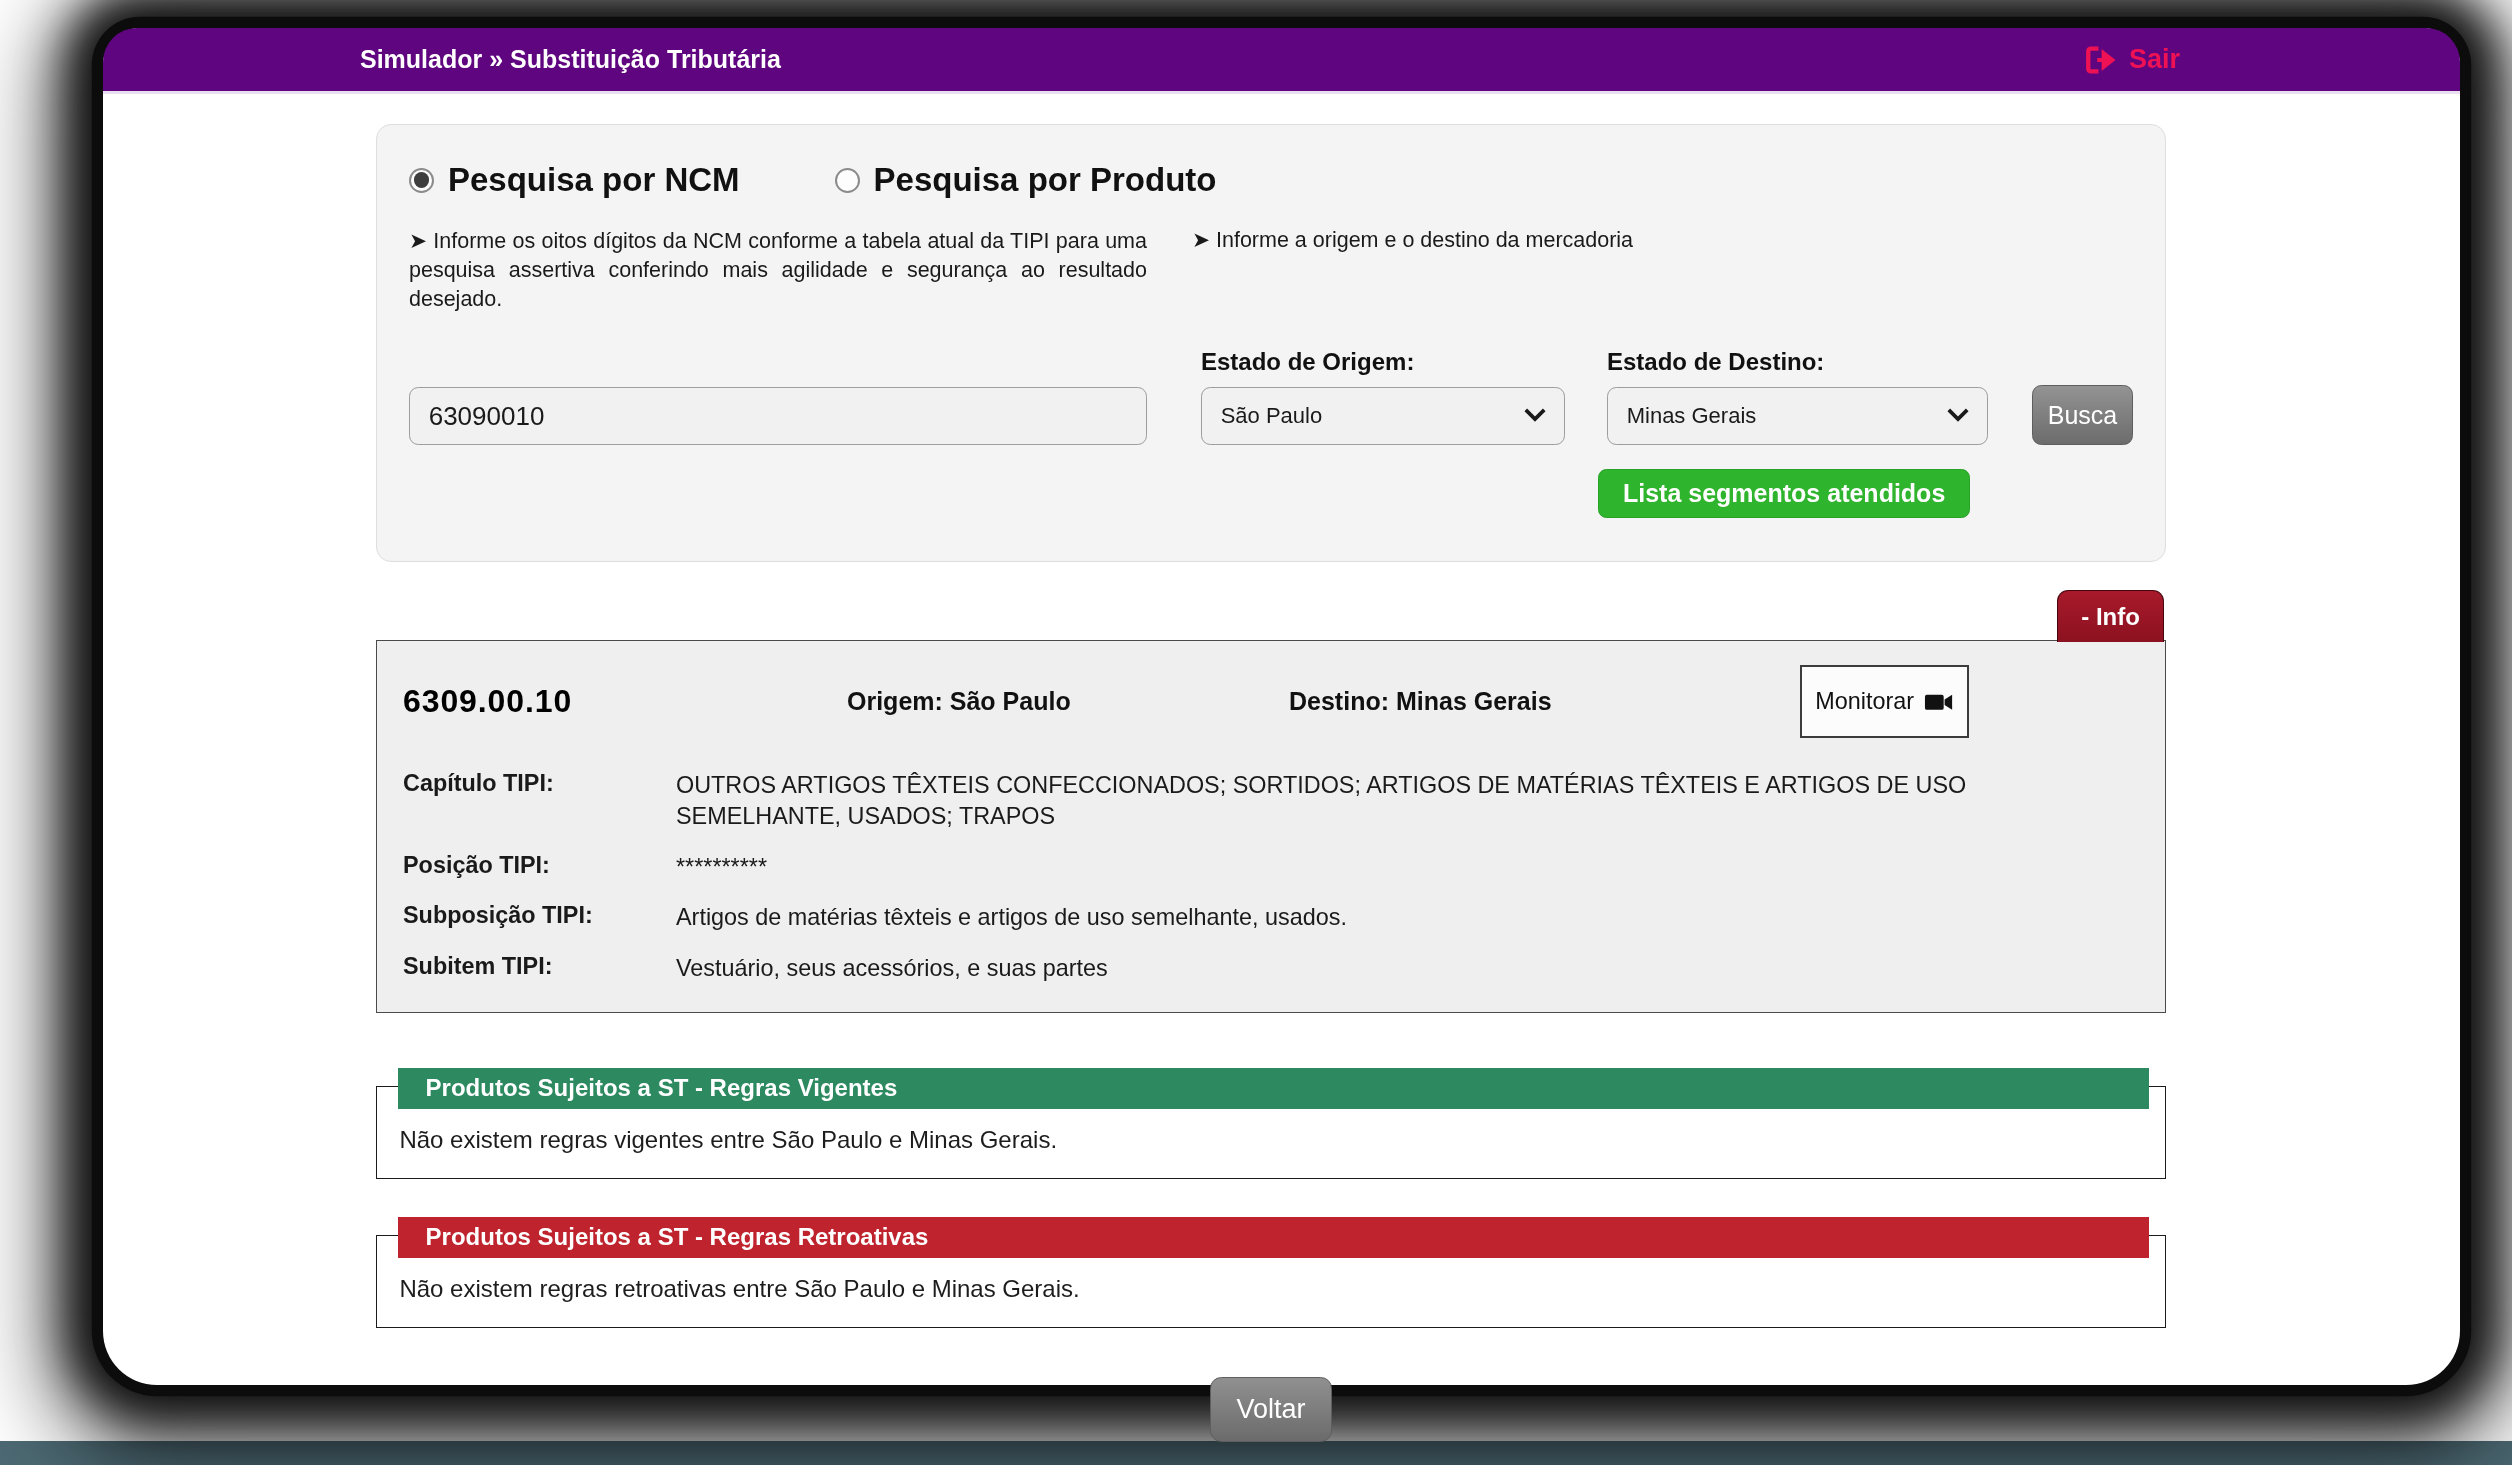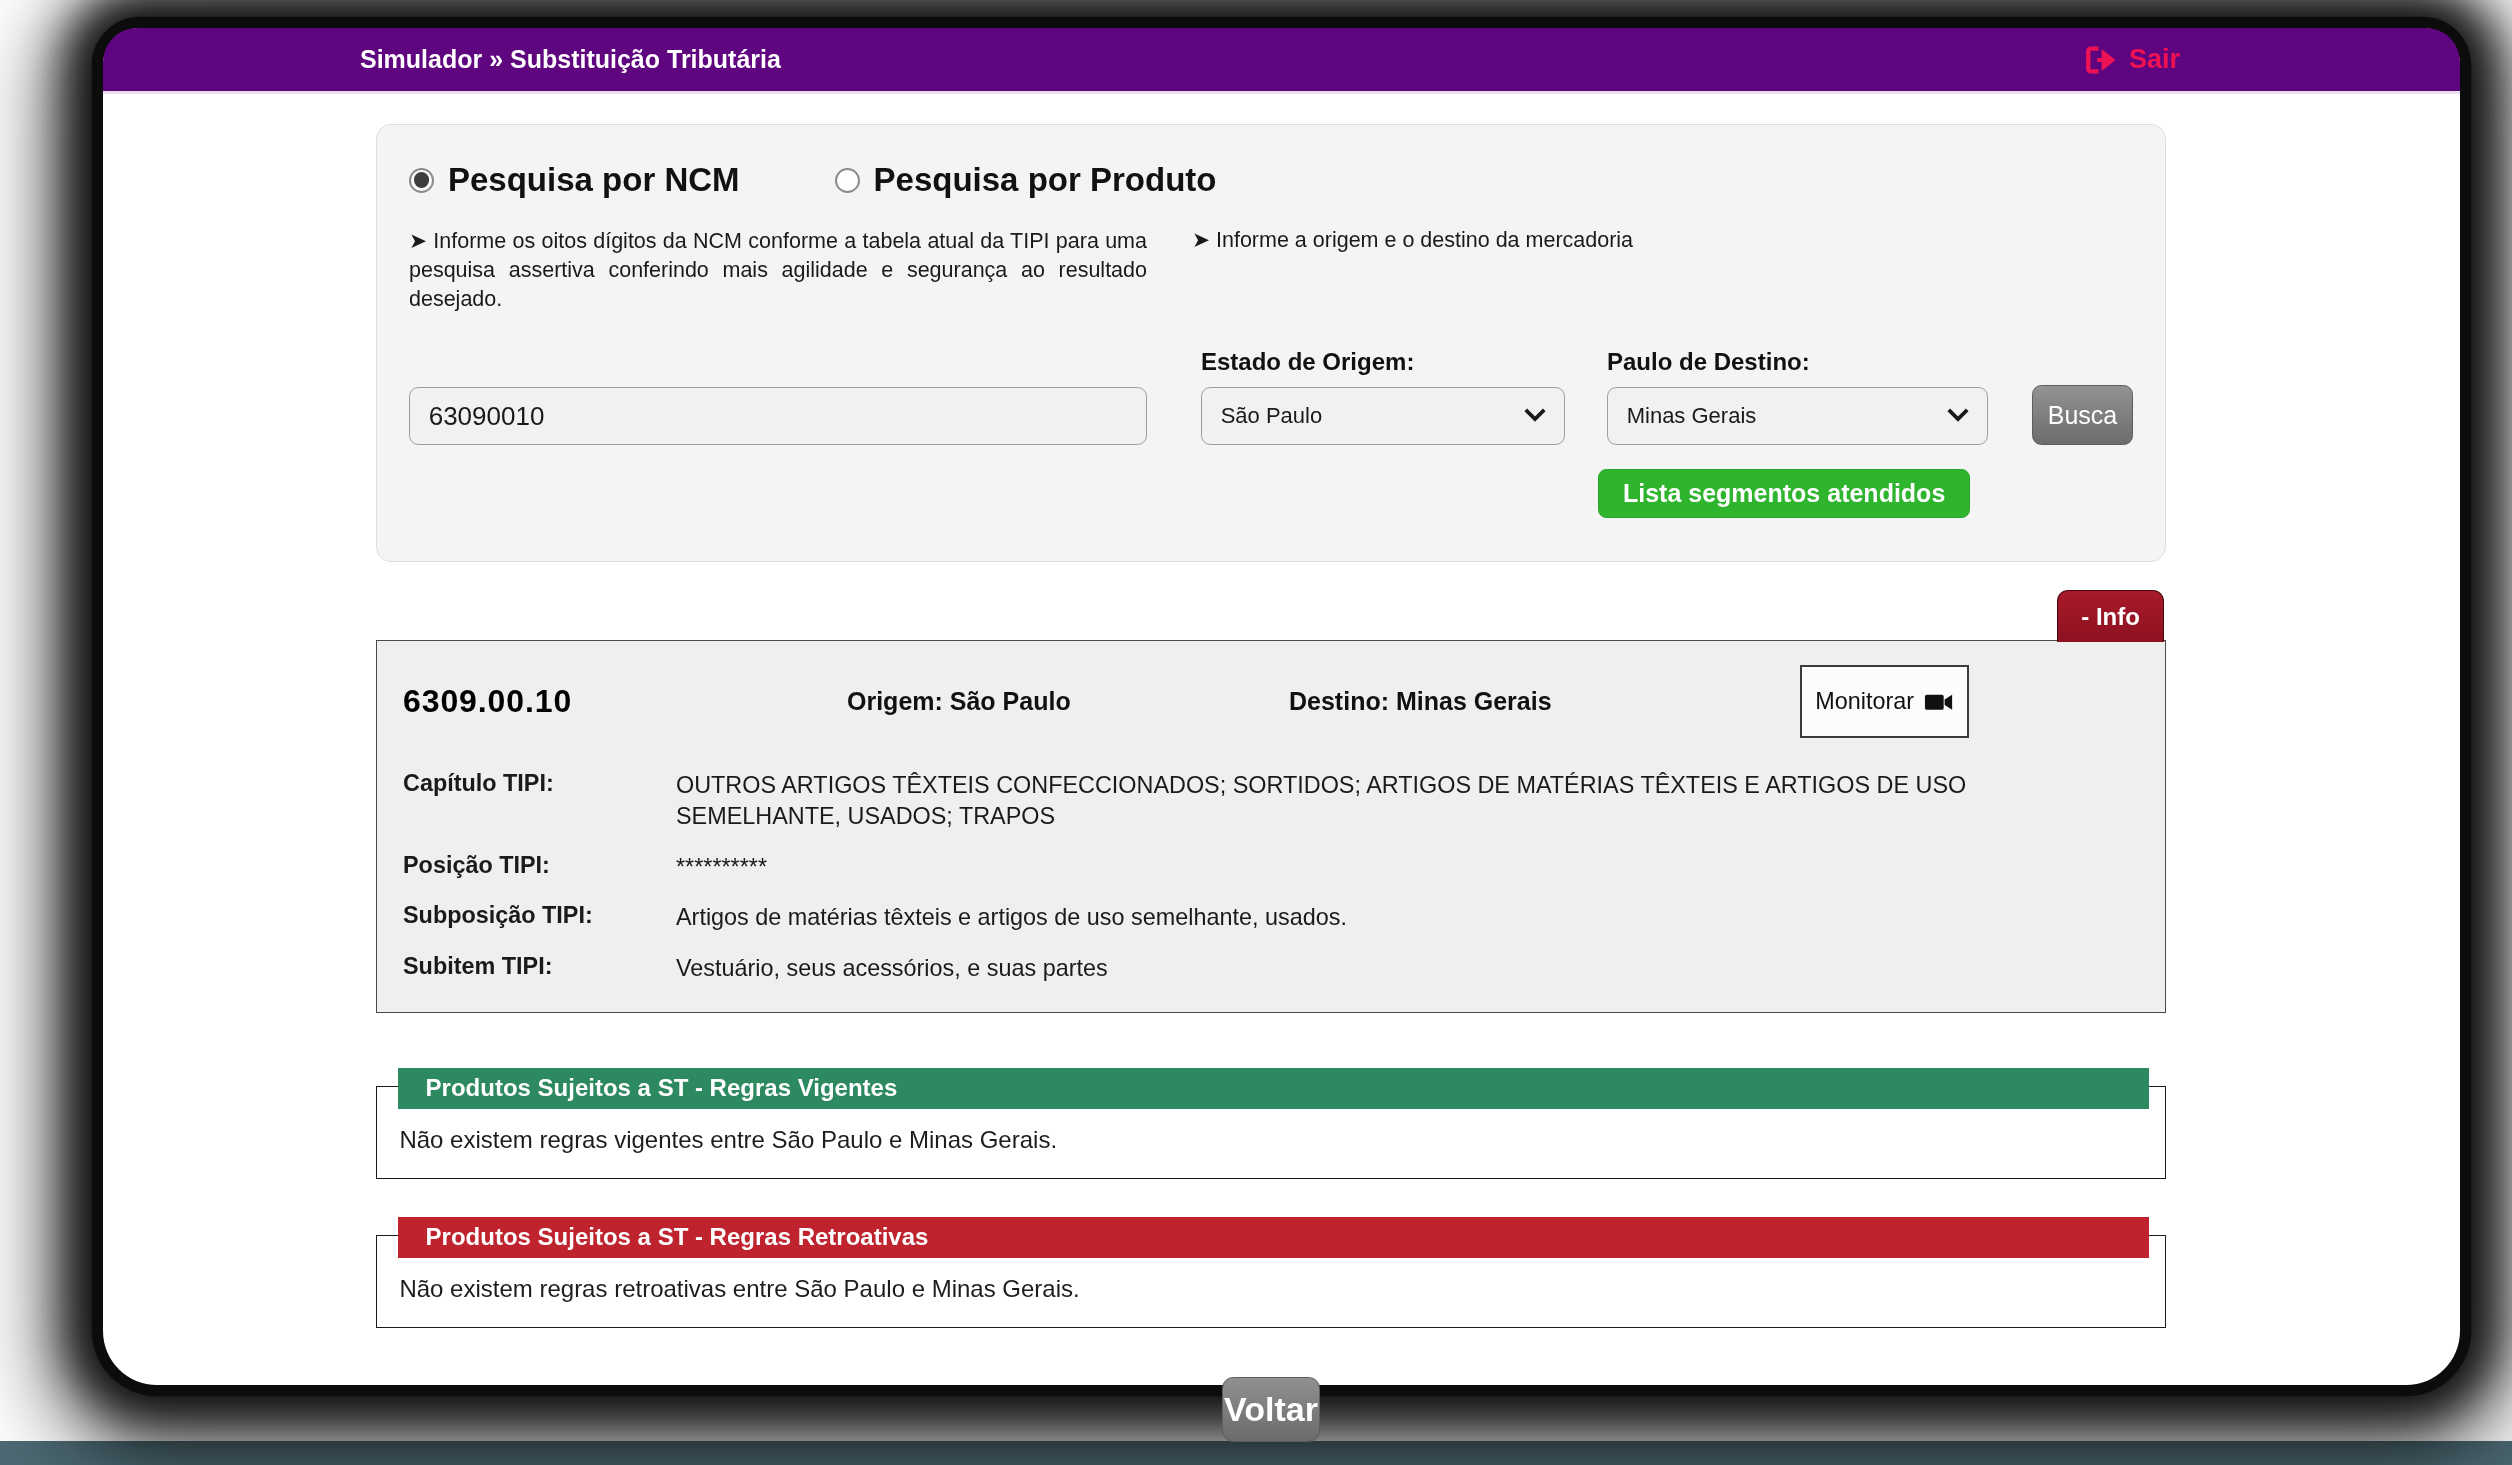--- a/index.html
+++ b/index.html
@@ -133,23 +133,23 @@
     position:absolute; top:-18.7px; left:20.6px; width:calc(100% - 37px); height:41px;
     display:flex; align-items:center; padding-left:28px;
     color:#fff; font-size:24px; font-weight:bold;
   }
   .banner-green { background:#2d8a60; }
   .banner-red { background:#bf232e; }
   .section-message { font-size:24px; color:#1d1d1d; }
 
   .footer-row { display:flex; justify-content:center; margin-top:49px; }
   .voltar-btn {
-    width:98px; height:65px; border-radius:11.2px;
+    width:122px; height:65px; border-radius:11.2px;
     background:linear-gradient(#909090,#6b6b6b); border:0.9px solid #5e5e5e;
-    color:#fff; font-size:34px; font-weight:bold;
+    color:#fff; font-size:27px; font-weight:normal;
     display:flex; align-items:center; justify-content:center; cursor:pointer;
   }
 </style>
 </head>
 <body>
 
 <div class="bottom-strip"></div>
 
 <div class="window">
 
@@ -195,21 +195,21 @@
             <div class="select">
               <span>São Paulo</span>
               <span class="chev">
                 <svg width="24" height="17" viewBox="0 0 26 18">
                     <polyline points="3,4 13,14 23,4" fill="none" stroke="#1a1a1a" stroke-width="4"></polyline>
                   </svg>
               </span>
             </div>
           </div>
           <div class="field-col col-dest">
-            <div class="field-label">Paulo de Destino:</div>
+            <div class="field-label">Estado de Destino:</div>
             <div class="select">
               <span>Minas Gerais</span>
               <span class="chev">
                 <svg width="24" height="17" viewBox="0 0 26 18">
                     <polyline points="3,4 13,14 23,4" fill="none" stroke="#1a1a1a" stroke-width="4"></polyline>
                   </svg>
               </span>
             </div>
           </div>
           <div class="busca-btn">Busca</div>

